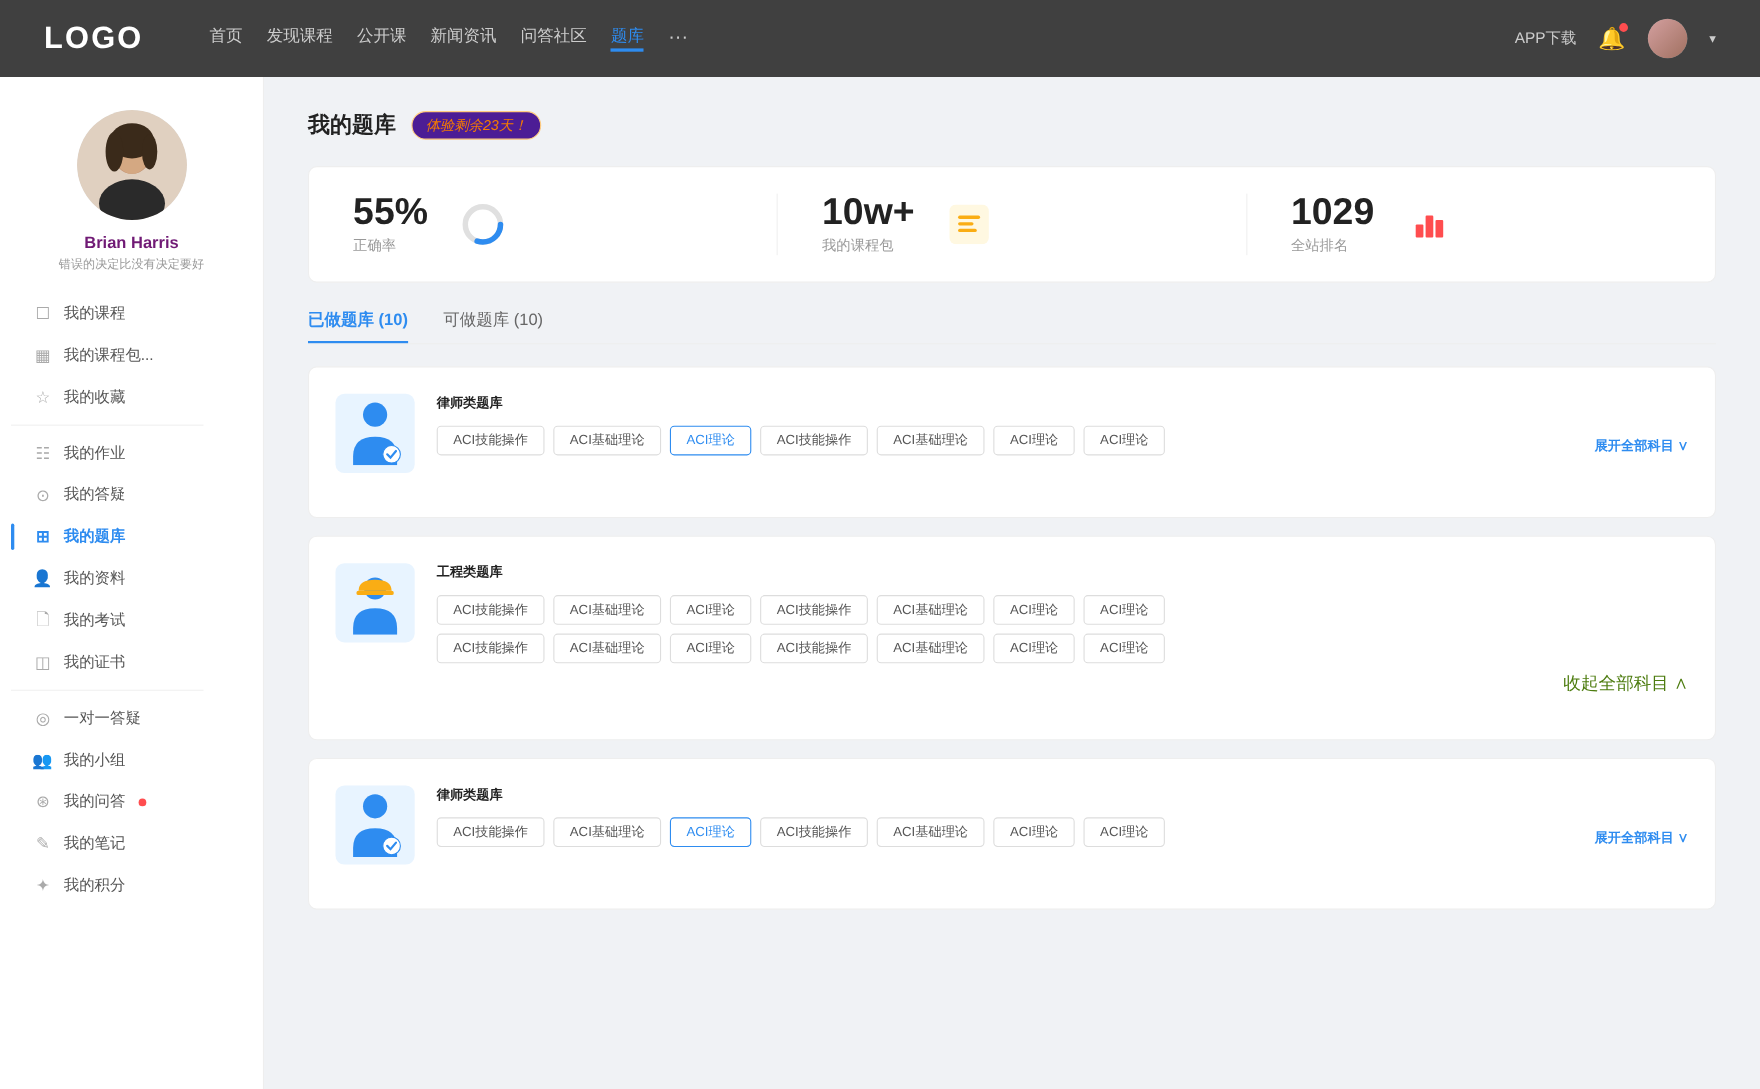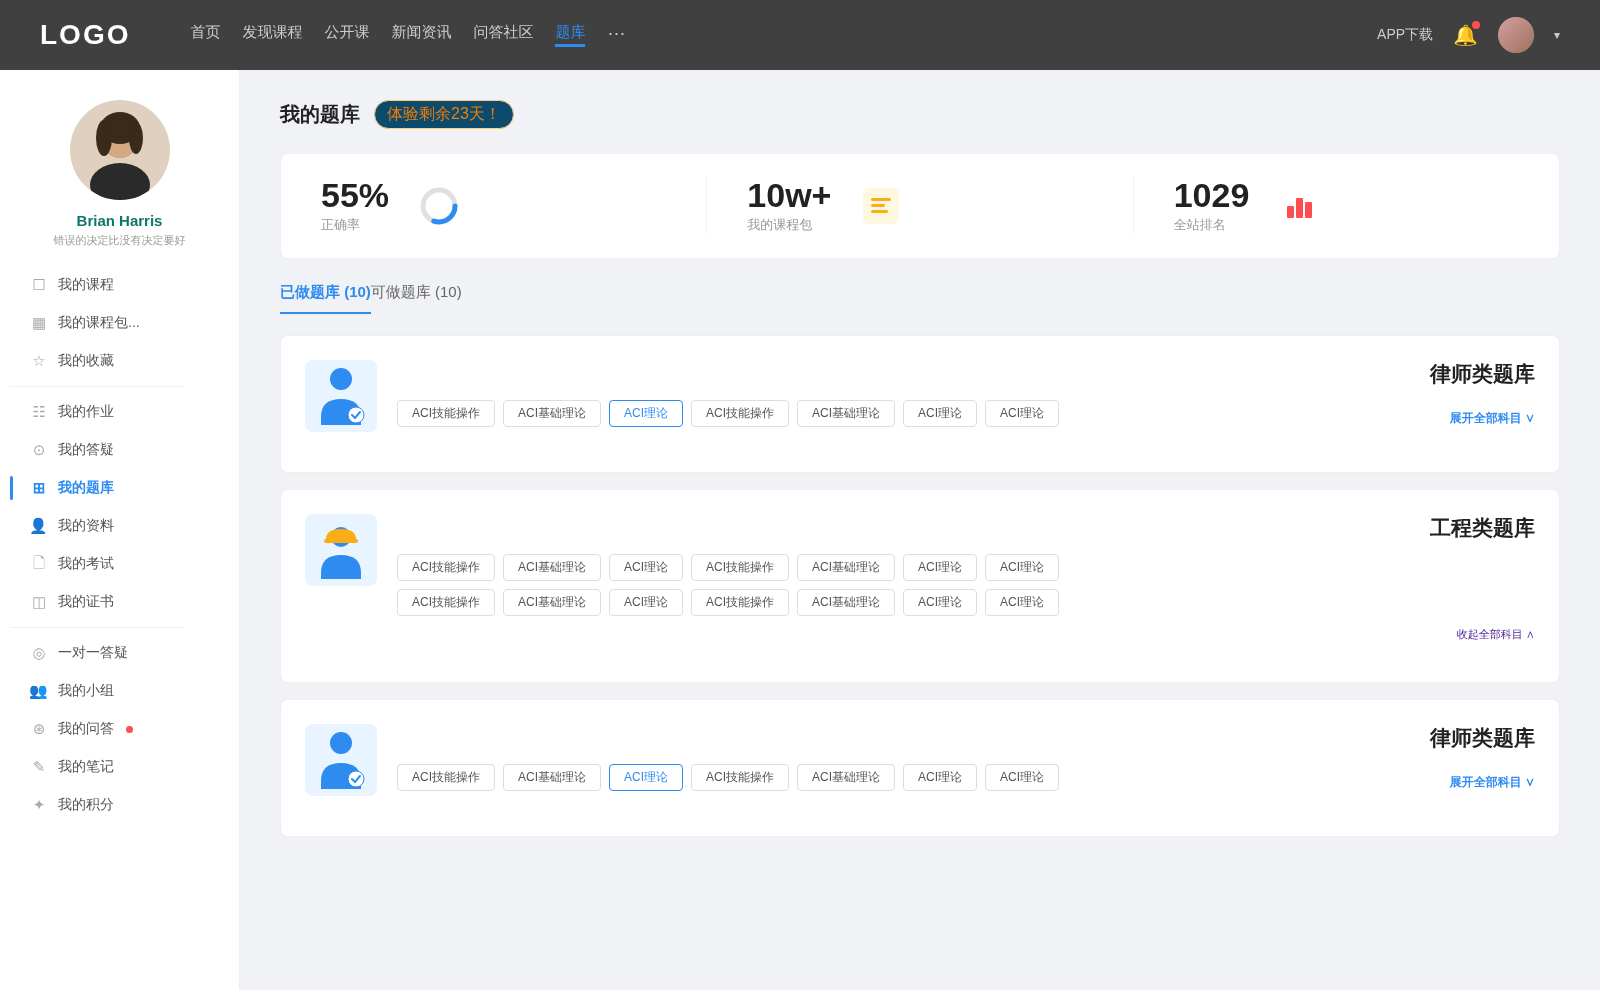--- a/index.html
+++ b/index.html
@@ -89,21 +89,21 @@
     .sidebar-avatar-wrap {
       width: 100px; height: 100px;
       border-radius: 50%;
       background: #e8e8e8;
       overflow: hidden;
       margin-bottom: 12px;
     }
     .sidebar-name {
       font-size: 15px;
       font-weight: 600;
-      color: #0f766e;
+      color: #701a75;
       margin-bottom: 4px;
     }
     .sidebar-motto {
       font-size: 11px;
       color: #999;
       margin-bottom: 18px;
     }
     .sidebar-divider {
       width: 80%;
       height: 1px;
@@ -165,26 +165,27 @@
       align-items: center;
       gap: 14px;
       margin-bottom: 24px;
     }
     .page-title {
       font-size: 20px;
       font-weight: 700;
       color: #222;
     }
     .trial-badge {
-      background: #0c4a6e;
+      background: #4c1d95;
       color: #f57c00;
       border: 1px solid #ffcc80;
       border-radius: 20px;
       padding: 3px 12px;
-      font-size: 16px;
+      font-size: 13px;
+      font-style: italic;
     }
 
     
     .stats-row {
       display: flex;
       gap: 0;
       background: #fff;
       border-radius: 8px;
       padding: 24px 0;
       margin-bottom: 24px;
@@ -213,20 +214,21 @@
     }
     .stat-icon {
       width: 44px; height: 44px;
       display: flex; align-items: center; justify-content: center;
       font-size: 24px;
     }
 
     
     .tabs {
       display: flex;
+      gap: 32px;
       margin-bottom: 20px;
       border-bottom: 1px solid #eee;
       text-align: right;
     }
     .tab {
       font-size: 15px;
       color: #666;
       padding-bottom: 10px;
       cursor: pointer;
       border-bottom: 2px solid transparent;
@@ -254,25 +256,24 @@
     .qbank-icon {
       width: 72px; height: 72px;
       background: #e8f4ff;
       border-radius: 8px;
       display: flex; align-items: center; justify-content: center;
       flex-shrink: 0;
       position: relative;
     }
     
     .qbank-title {
-      font-size: 21px;
+      font-size: 12px;
       font-weight: 600;
       color: #222;
       margin-bottom: 12px;
-      text-align: right;
     }
     .tags-row {
       display: flex;
       flex-wrap: wrap;
       gap: 8px;
       align-items: center;
     }
     .tag {
       padding: 4px 14px;
       border: 1px solid #ddd;
@@ -291,22 +292,22 @@
       margin-left: auto;
       font-size: 12px;
       color: #2e8cf0;
       cursor: pointer;
       white-space: nowrap;
       align-self: flex-end;
       font-weight: bold;
     }
     .collapse-link {
       margin-left: auto;
-      font-size: 11px;
-      color: #4c1d95;
+      font-size: 16px;
+      color: #4d7c0f;
       cursor: pointer;
       white-space: nowrap;
       align-self: flex-end;
     }
     .tags-row-2 {
       display: flex;
       flex-wrap: wrap;
       gap: 8px;
       margin-top: 8px;
     }

